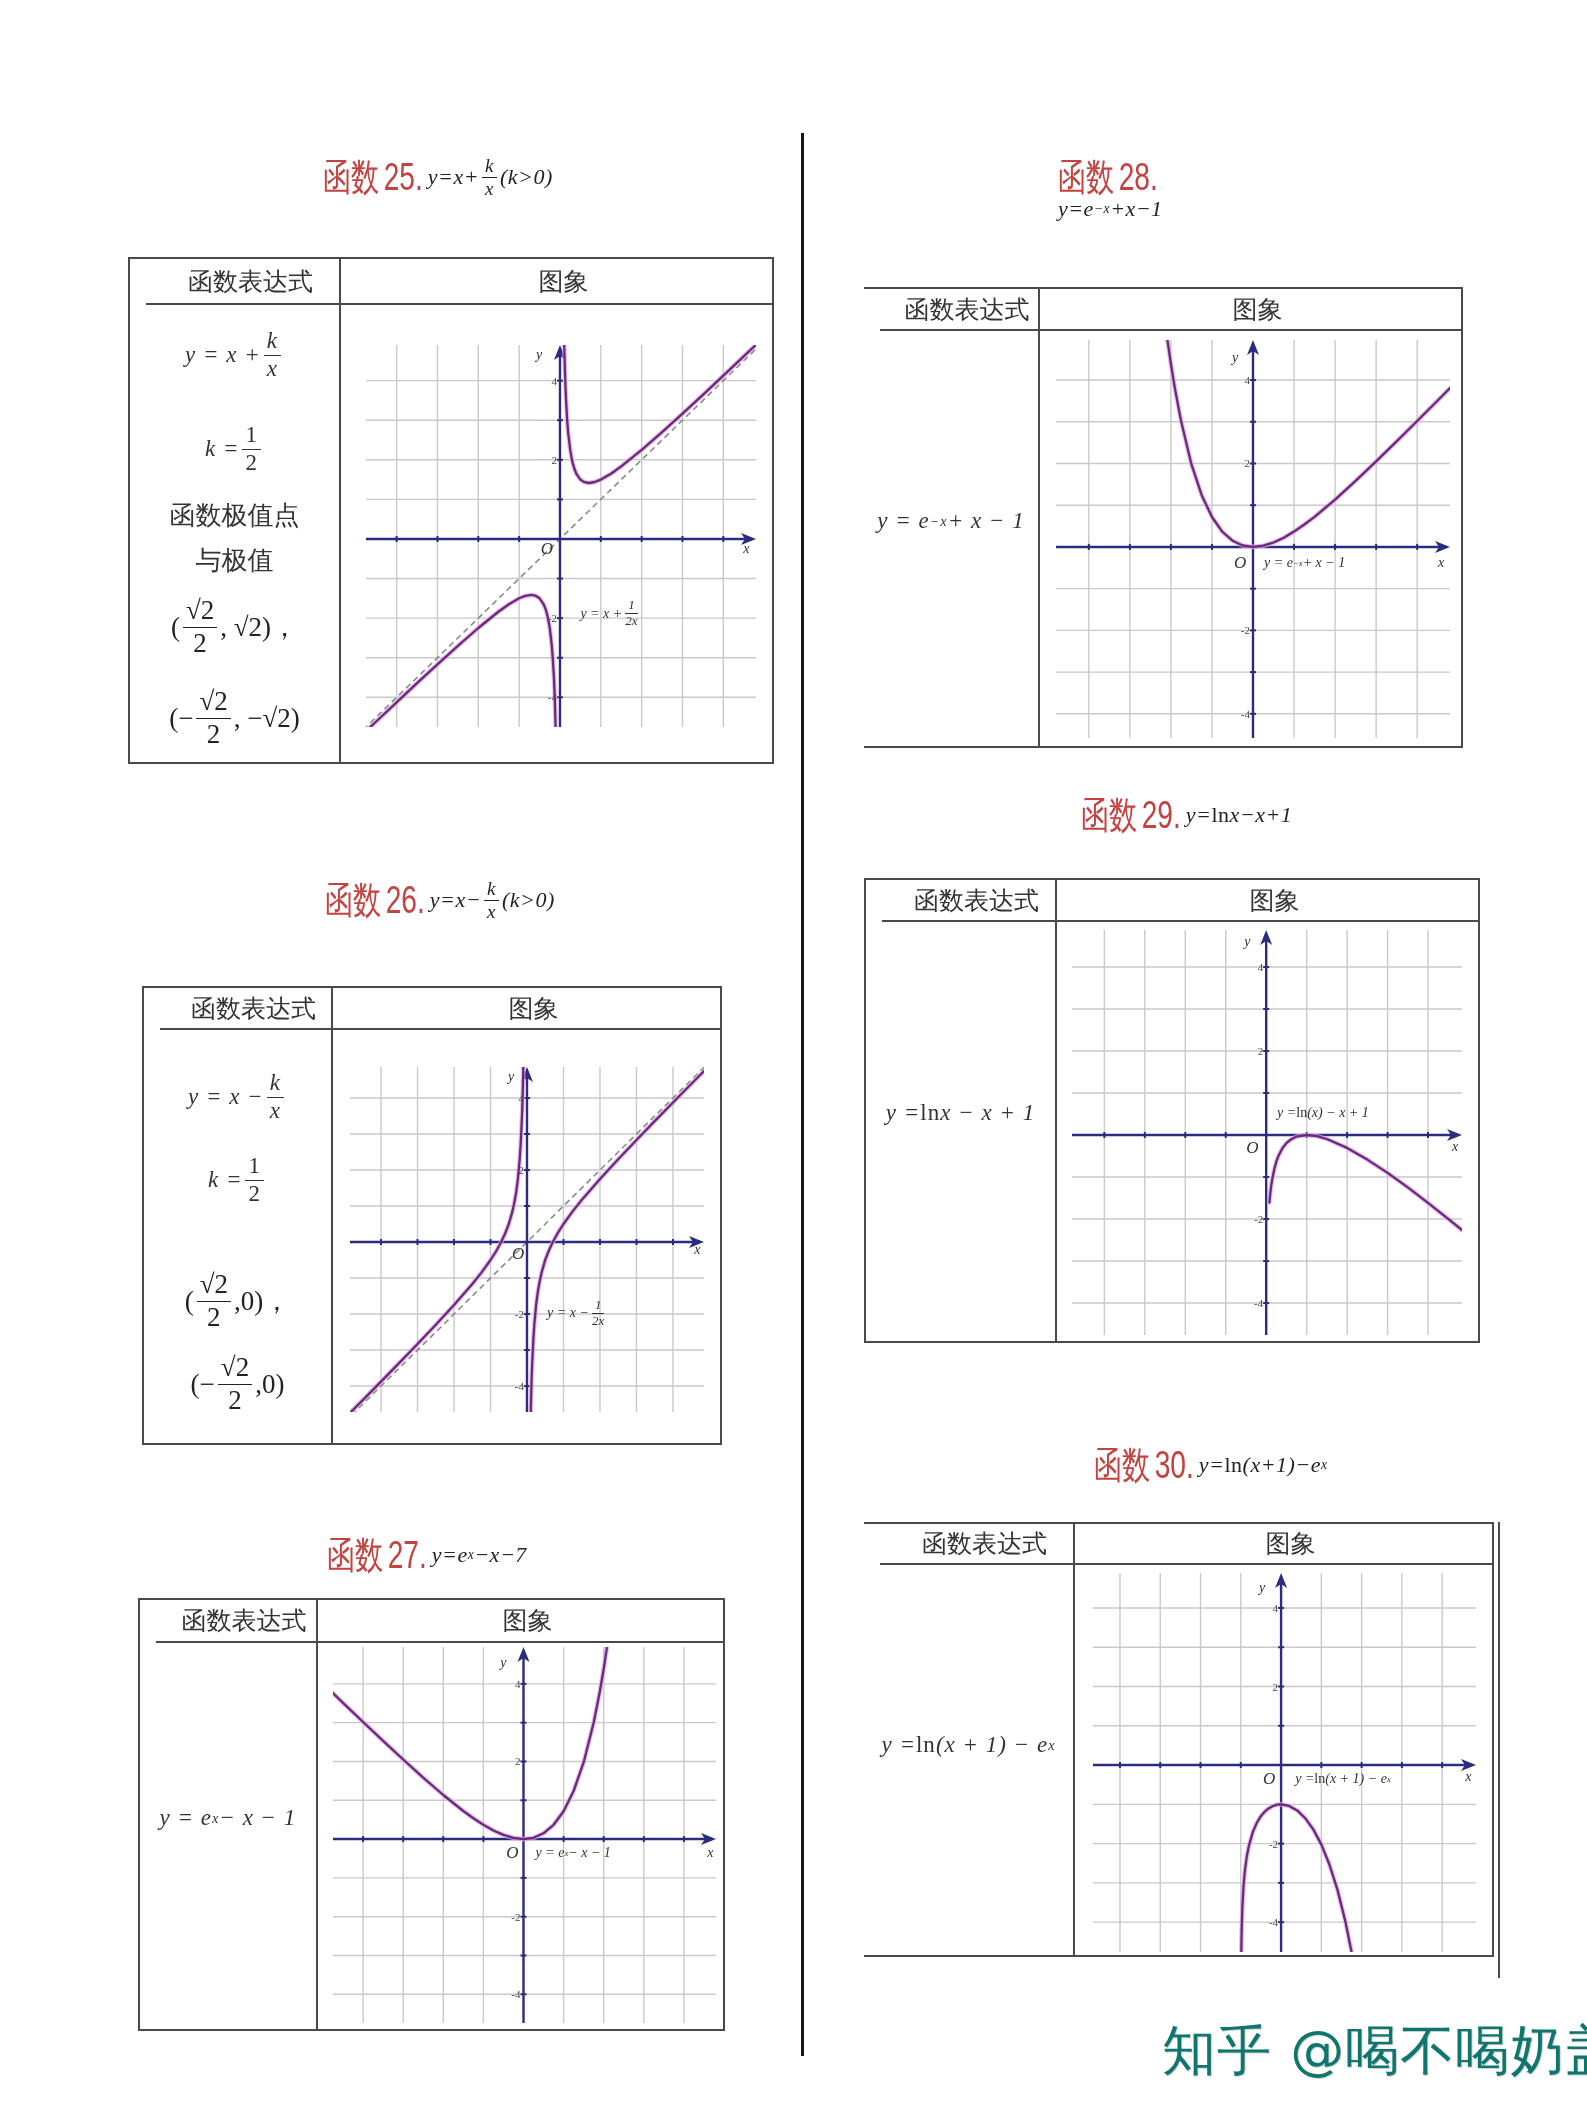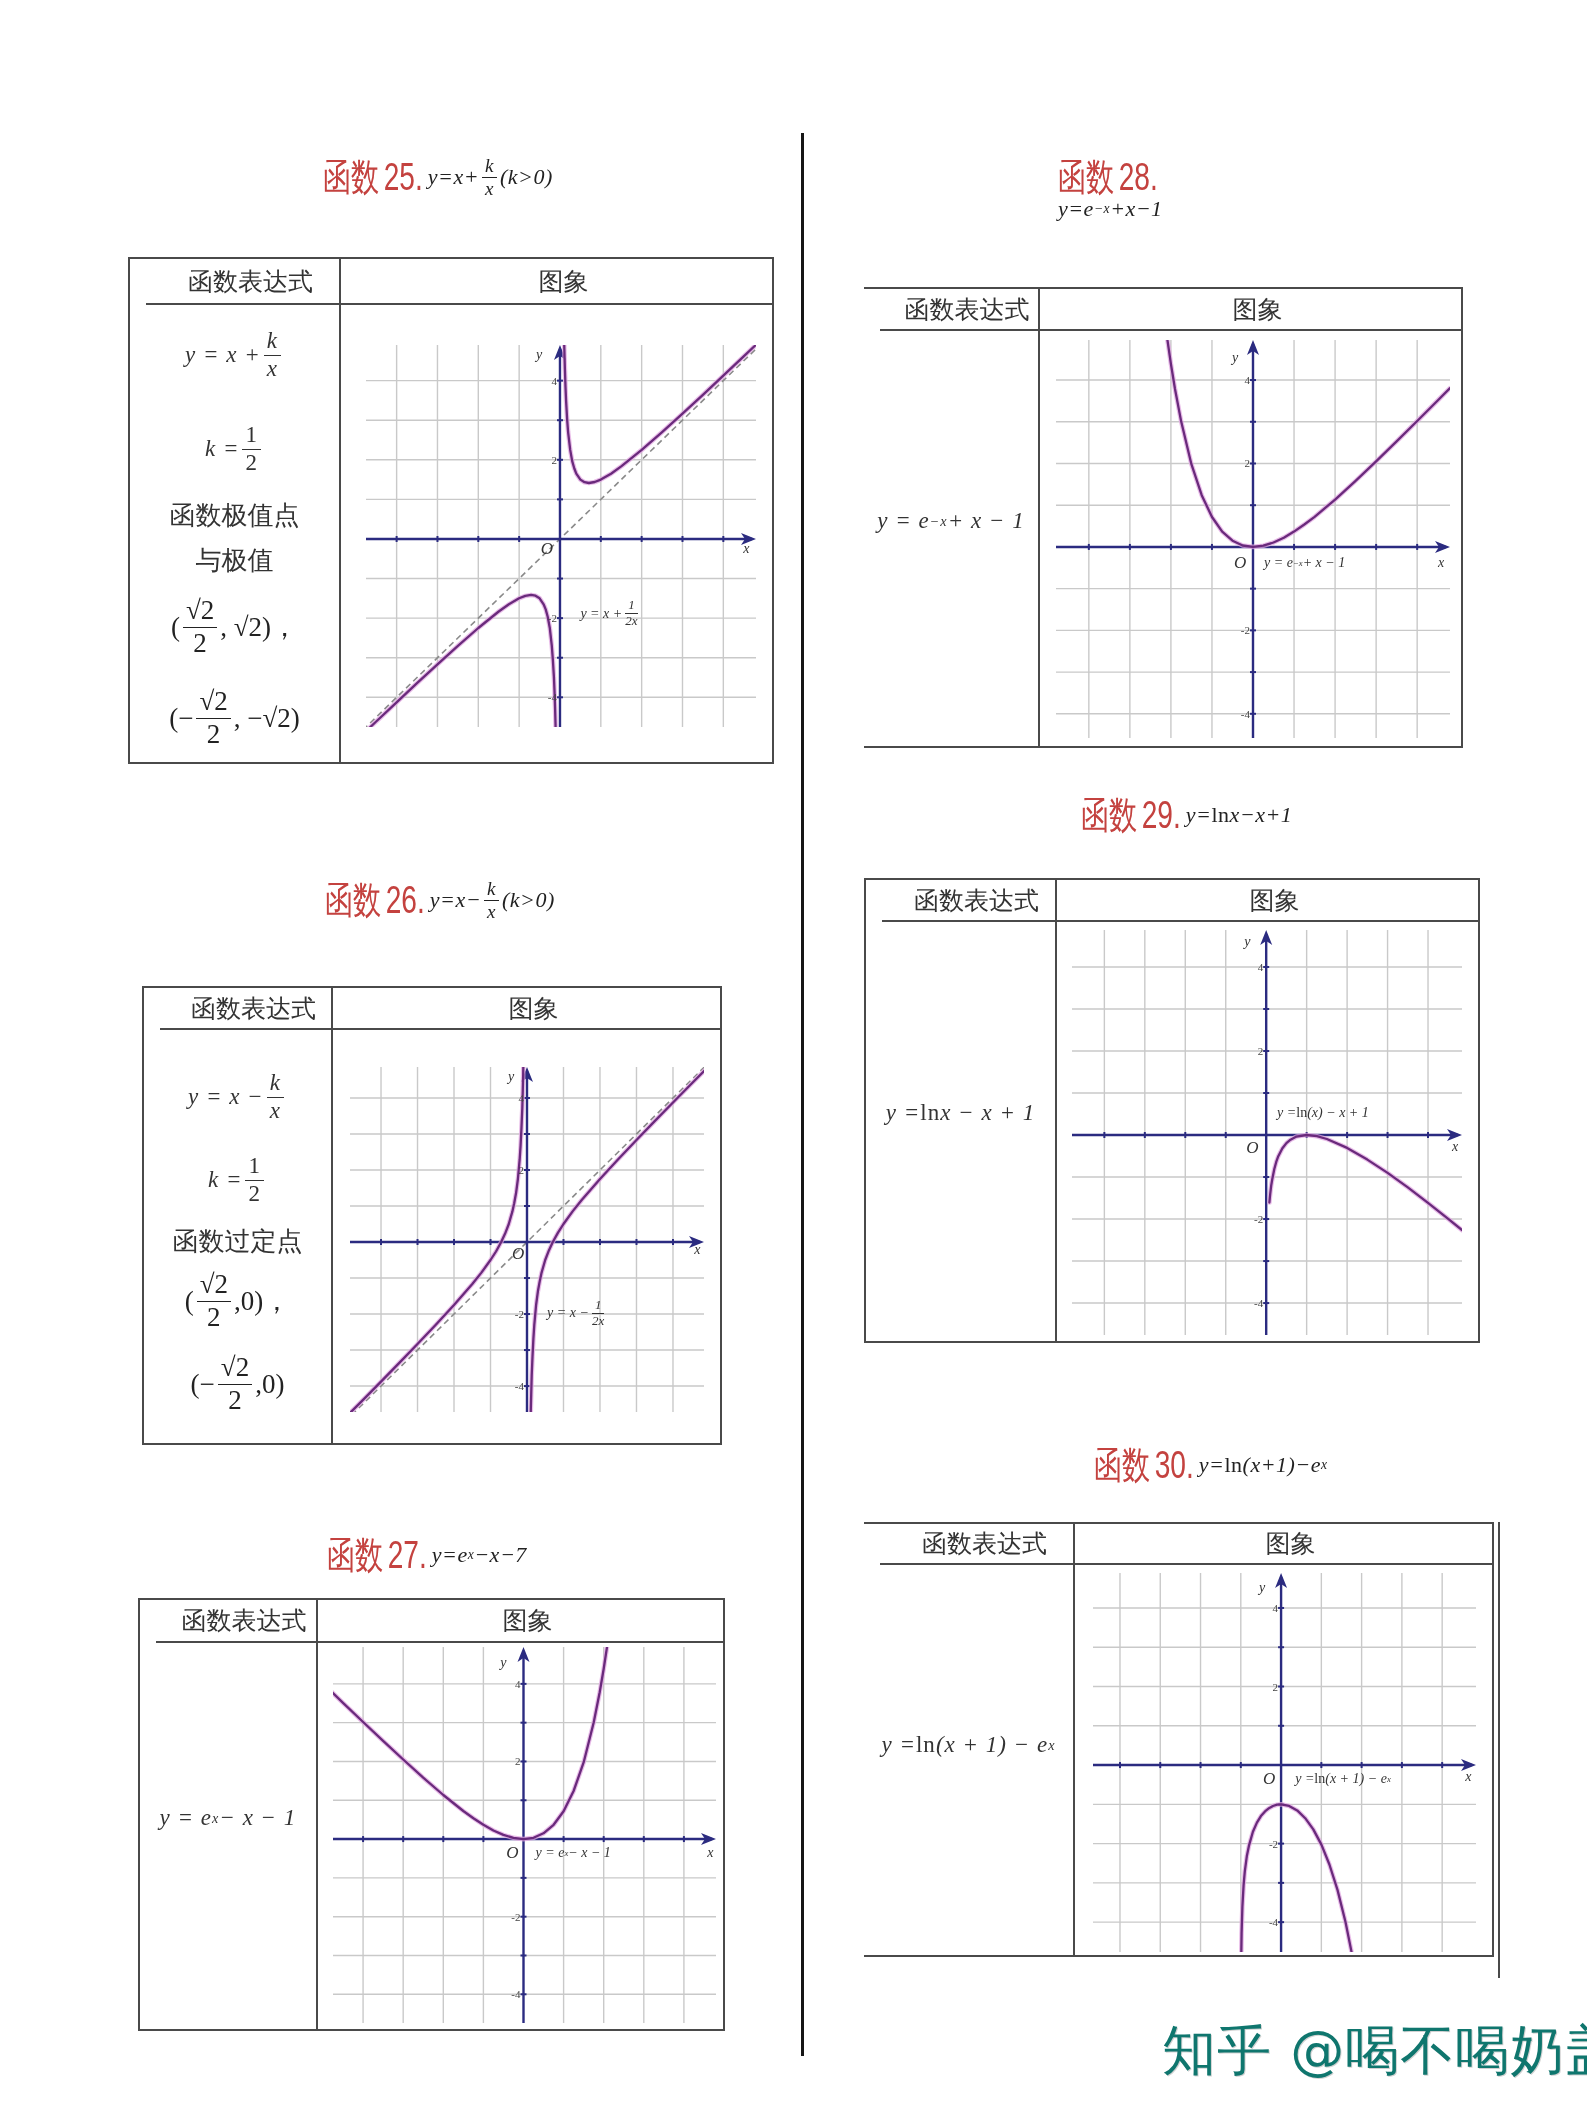--- a/index.html
+++ b/index.html
@@ -214,21 +214,20 @@
             <span class="den">x</span>
           </span>
         </div>
       <div class="ln m" style="top:192px">
           <span>k = </span>
           <span class="frac" style="font-style:normal">
             <span class="num">1</span>
             <span class="den">2</span>
           </span>
         </div>
-      <div class="ln zh" style="top:253px">函数过定点</div>
       <div class="ln pt" style="top:313px">
           <span>(</span>
           <span class="frac">
             <span class="num">√2</span>
             <span class="den">2</span>
           </span>
           <span>,0)</span>
           <span> ，</span>
         </div>
       <div class="ln pt" style="top:396px">

